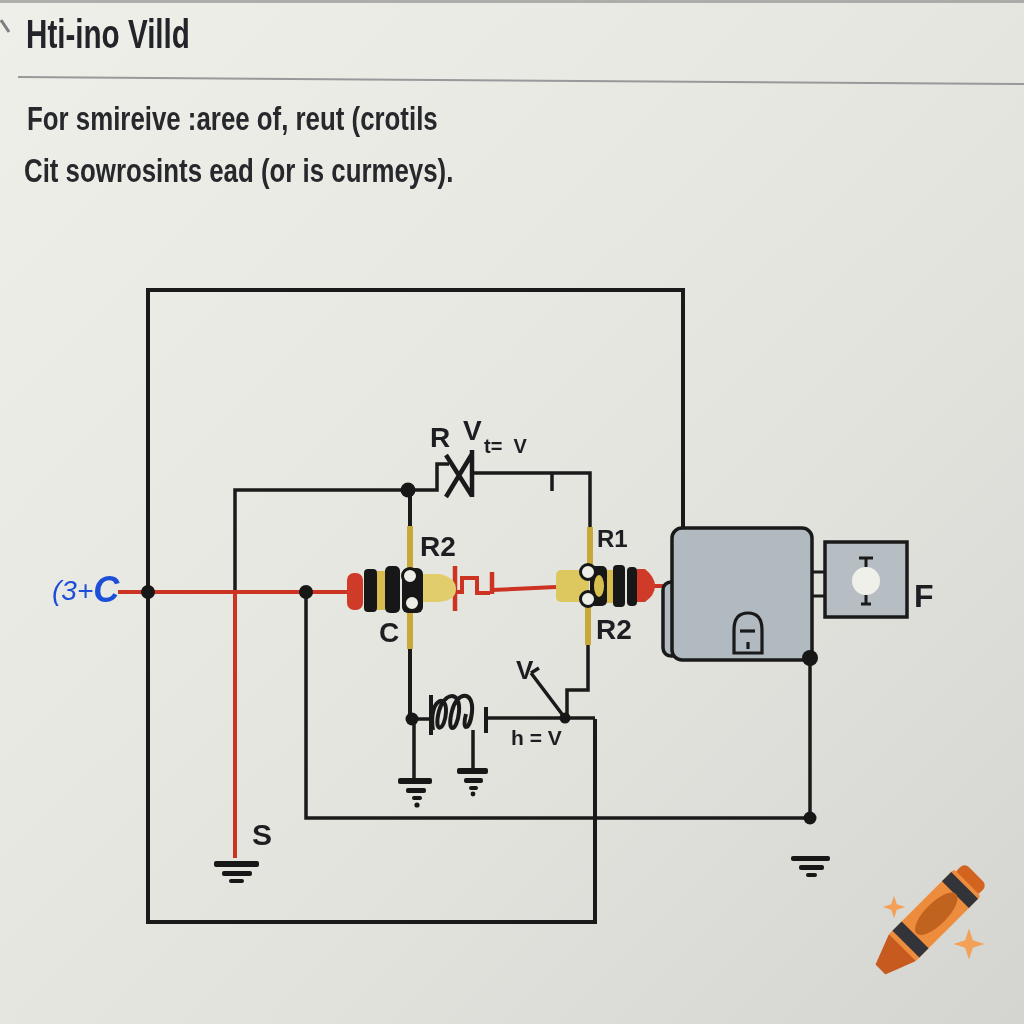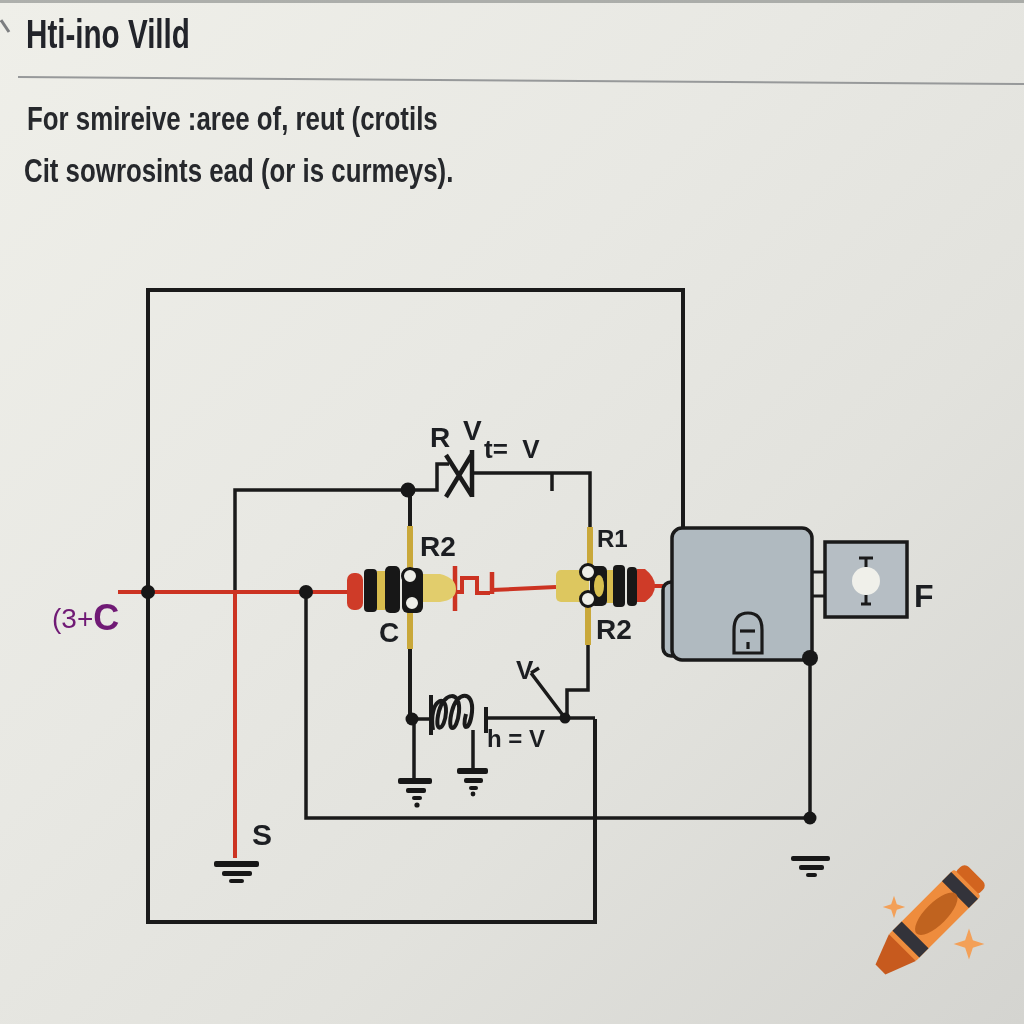--- a/index.html
+++ b/index.html
@@ -9,21 +9,21 @@
     font-family:"Liberation Sans",sans-serif;
   }
   #stage{position:absolute;inset:0;}
   svg.layer{position:absolute;left:0;top:0;width:1024px;height:1024px;}
   .lbl{position:absolute;color:#1c1e22;white-space:pre;line-height:1;}
   .title{left:26px;top:14px;font-size:40px;font-weight:700;letter-spacing:0px;
          transform:scaleX(.74);transform-origin:left top;color:#22242a;}
   .cap1{left:27px;top:101px;font-size:34px;font-weight:700;transform:scaleX(.76);transform-origin:left top;color:#26282c;}
   .cap2{left:24px;top:153px;font-size:34px;font-weight:700;transform:scaleX(.76);transform-origin:left top;color:#26282c;}
   .clabel{font-weight:600;}
-  .input-lbl{left:52px;top:600px;font-size:28px;font-weight:500;color:#701a75;}
+  .input-lbl{left:52px;top:572px;font-size:28px;font-weight:500;color:#1d4ed8;font-style:italic;}
   .input-lbl b{font-size:36px;font-weight:700;vertical-align:-2px;}
 </style>
 </head>
 <body>
 
 <div id="stage">
 
   <svg class="layer" viewBox="0 0 1024 1024">
 
     <rect x="0" y="0" width="1024" height="3" fill="#797b7a" opacity=".55"></rect>
@@ -173,25 +173,25 @@
   </svg>
 
   <div class="lbl title">Hti-ino Villd</div>
   <div class="lbl cap1">For smireive :aree of, reut (crotils</div>
   <div class="lbl cap2">Cit sowrosints ead (or is curmeys).</div>
 
   <div class="lbl input-lbl"><span>(3+</span><b>C</b></div>
 
   <div class="lbl clabel" style="left:430px;top:424px;font-size:28px;">R</div>
   <div class="lbl clabel" style="left:463px;top:417px;font-size:28px;">V</div>
-  <div class="lbl clabel" style="left:484px;top:436px;font-size:26px;">t=  V</div>
+  <div class="lbl clabel" style="left:484px;top:436px;font-size:20px;">t=  V</div>
 
   <div class="lbl clabel" style="left:420px;top:533px;font-size:28px;">R2</div>
   <div class="lbl clabel" style="left:379px;top:619px;font-size:28px;">C</div>
   <div class="lbl clabel" style="left:597px;top:527px;font-size:24px;">R1</div>
   <div class="lbl clabel" style="left:596px;top:616px;font-size:28px;">R2</div>
 
   <div class="lbl clabel" style="left:516px;top:657px;font-size:26px;">V</div>
-  <div class="lbl clabel" style="left:487px;top:727px;font-size:24px;">h = V</div>
+  <div class="lbl clabel" style="left:511px;top:727px;font-size:21px;">h = V</div>
 
   <div class="lbl clabel" style="left:252px;top:820px;font-size:30px;">S</div>
   <div class="lbl clabel" style="left:914px;top:580px;font-size:32px;">F</div>
 </div>
 
 </body></html>

